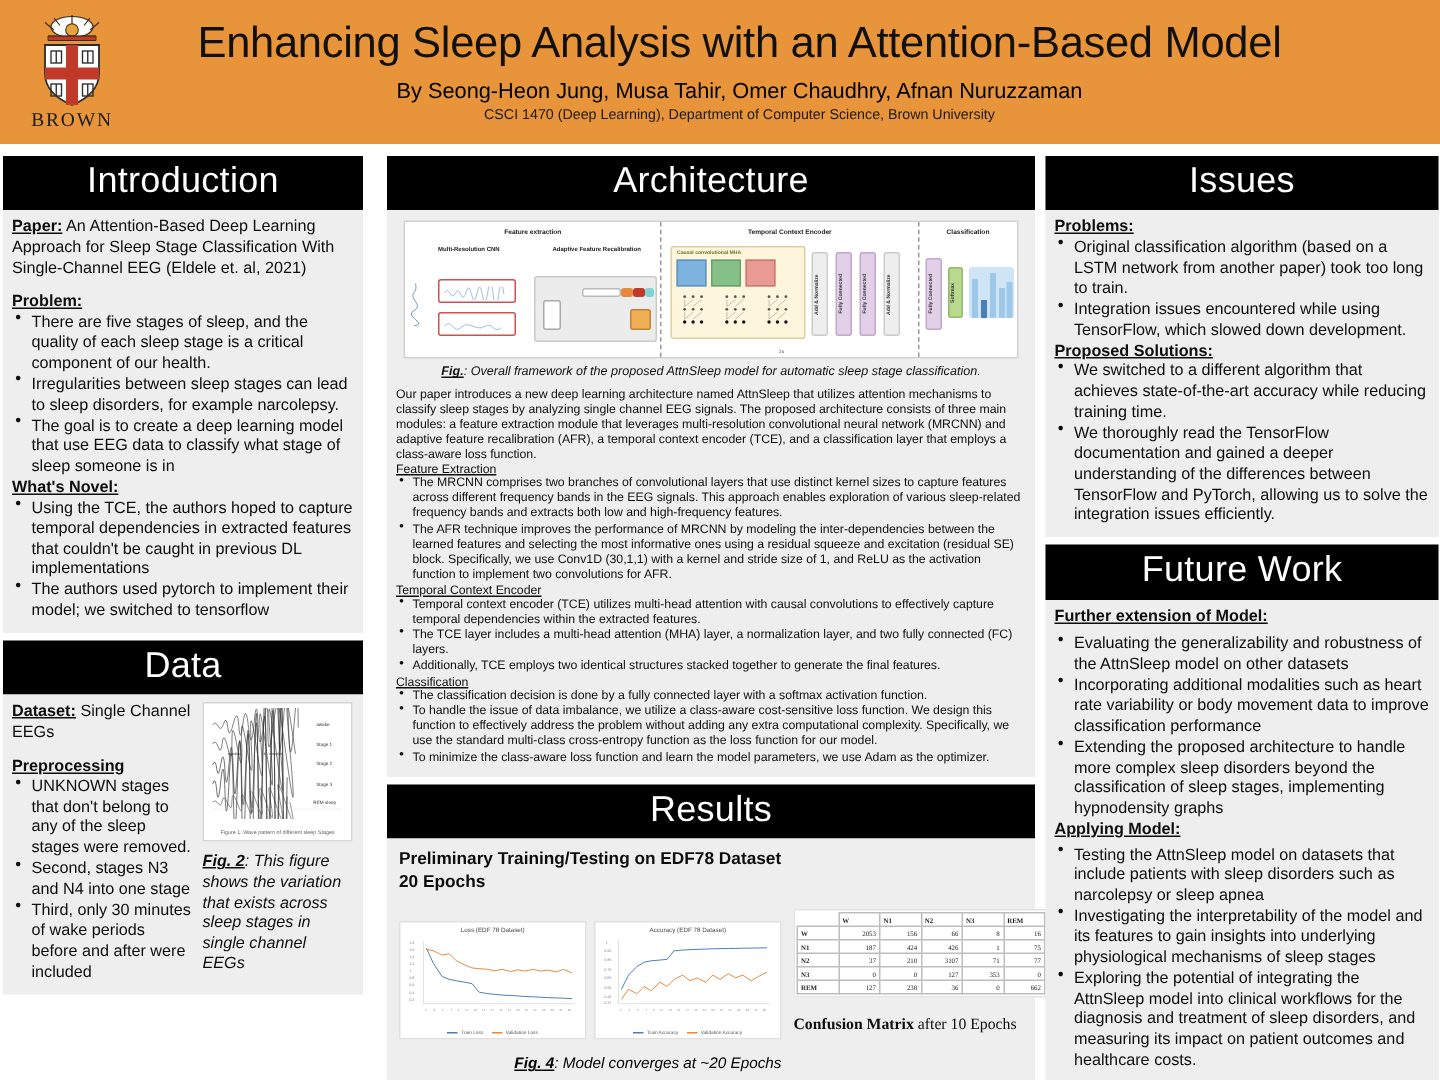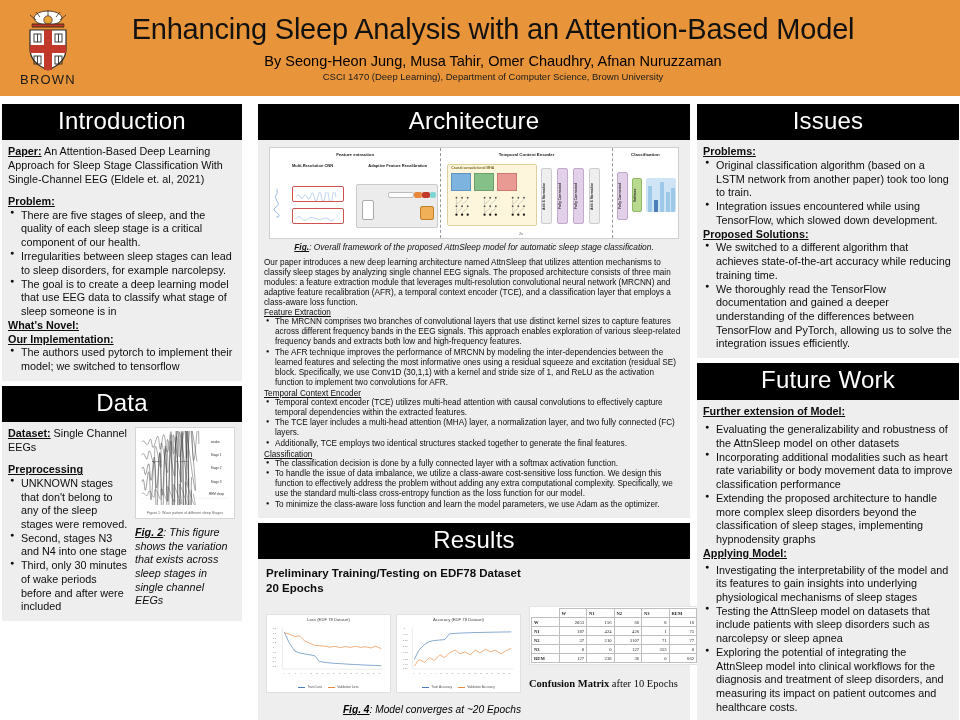--- a/index.html
+++ b/index.html
@@ -17,21 +17,21 @@
     background: #e8943a;
     display: flex; align-items: center;
   }
   .logo-wrap {
     width: 96px; height: 96px;
     display: flex; flex-direction: column; align-items: center; justify-content: center;
     flex: 0 0 96px;
   }
   .brown-shield { width: 52px; height: 62px; display: block; }
   .brown-word {
-    font-family: Liberation Sans, sans-serif;
+    font-family: Liberation Serif, serif;
     font-size: 13px; letter-spacing: 1.2px; color: #1a1a1a; margin-top: 1px;
   }
   .banner-text { flex: 1; text-align: center; padding-right: 70px; }
   .poster-title {
     font-family: "Liberation Sans", sans-serif;
     font-size: 29px; font-weight: 400; color: #111; line-height: 1.05;
     letter-spacing: -0.2px;
   }
   .poster-authors {
     font-size: 14.5px; color: #000000; margin-top: 9px; font-weight: 400;
@@ -171,24 +171,22 @@
         </p>
         <ul class="b">
           <li>There are five stages of sleep, and the quality of each sleep stage is a critical component of our health.</li>
           <li>Irregularities between sleep stages can lead to sleep disorders, for example narcolepsy.</li>
           <li>The goal is to create a deep learning model that use EEG data to classify what stage of sleep someone is in</li>
         </ul>
         <p class="t">
           <span class="lbl">What's Novel:</span>
         </p>
         <ul class="b">
-        </ul>
-        <p class="t">
-          <span class="lbl">Our Implementation:</span>
-        </p>
+          <li>Using the TCE, the authors hoped to capture temporal dependencies in extracted features that couldn't be caught in previous DL implementations</li>
+        </ul>
         <ul class="b">
           <li>The authors used pytorch to implement their model; we switched to tensorflow</li>
         </ul>
       </div>
     </div>
 
     <div class="section">
       <div class="sec-head">Data</div>
       <div class="sec-body" style="display:flex; gap:5px;">
         <div style="width:122px;">
@@ -598,21 +596,21 @@
         </p>
         <ul class="b" style="margin-top:5px;">
           <li>Evaluating the generalizability and robustness of the AttnSleep model on other datasets</li>
           <li>Incorporating additional modalities such as heart rate variability or body movement data to improve classification performance</li>
           <li>Extending the proposed architecture to handle more complex sleep disorders beyond the classification of sleep stages, implementing hypnodensity graphs</li>
         </ul>
         <p class="t">
           <span class="lbl">Applying Model:</span>
         </p>
         <ul class="b" style="margin-top:3px;">
+          <li>Testing the AttnSleep model on datasets that include patients with sleep disorders such as narcolepsy or sleep apnea</li>
           <li>Investigating the interpretability of the model and its features to gain insights into underlying physiological mechanisms of sleep stages</li>
-          <li>Testing the AttnSleep model on datasets that include patients with sleep disorders such as narcolepsy or sleep apnea</li>
           <li>Exploring the potential of integrating the AttnSleep model into clinical workflows for the diagnosis and treatment of sleep disorders, and measuring its impact on patient outcomes and healthcare costs.</li>
         </ul>
       </div>
     </div>
   </div>
 
 </div>
 
 </body></html>

